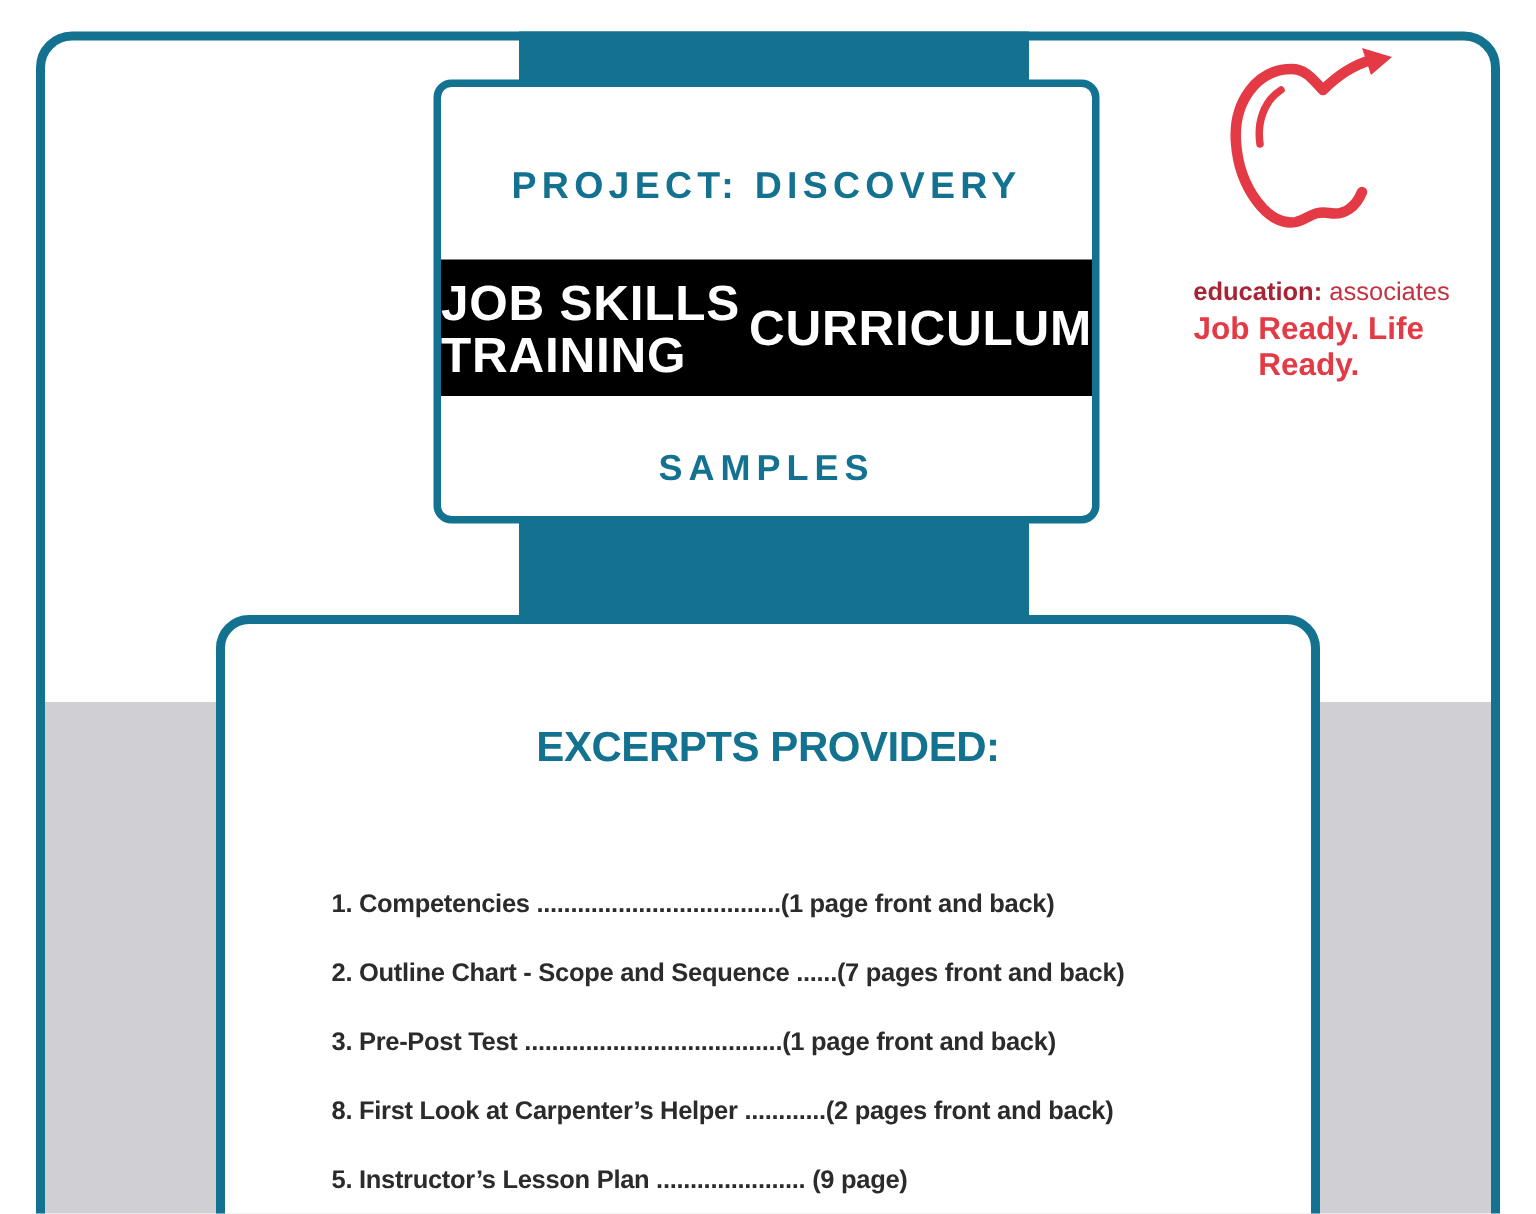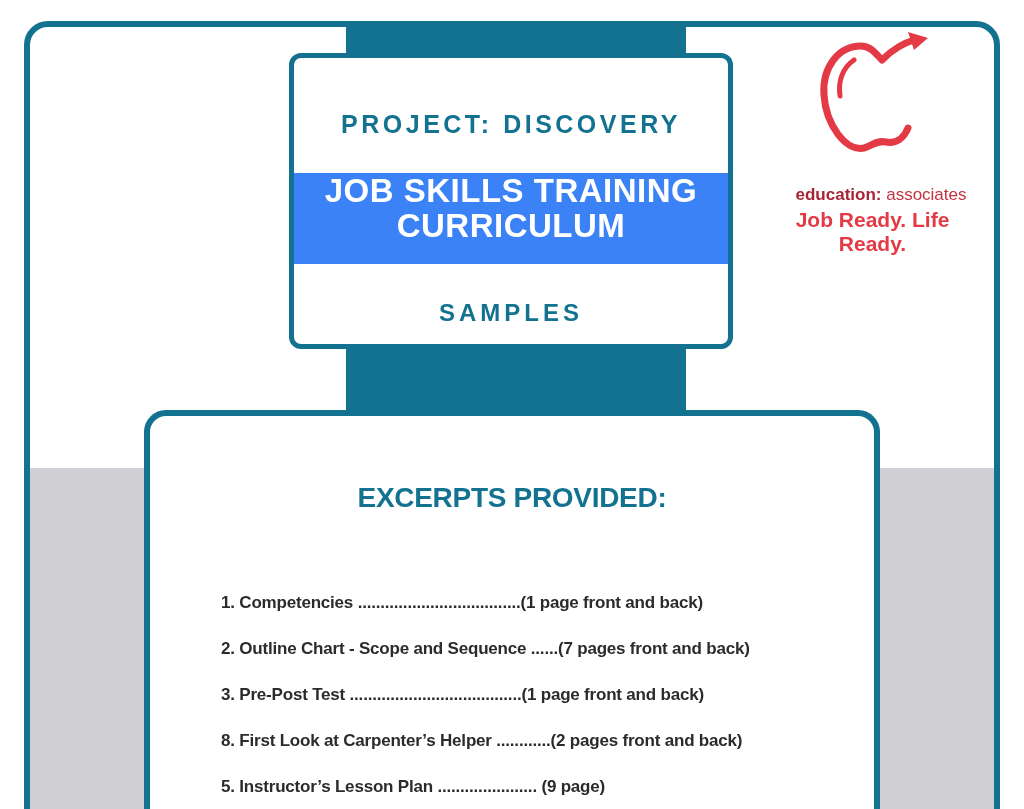--- a/index.html
+++ b/index.html
@@ -28,22 +28,22 @@
     position:absolute; left:289px; top:53px; width:434px; height:286px;
     border:5px solid #13728f; border-radius:12px; background:#fff;
     overflow:hidden;
   }
   .title-top {
     height:98px; display:flex; align-items:center; justify-content:center;
     color:#13728f; font-weight:bold; font-size:25px; letter-spacing:3.5px;
     padding-top:17px;
   }
   .title-band {
-    height:91px; background:#3b82f6; color:#fff; display:flex; flex-direction:column;
-    align-items:center; justify-content:flex-start; font-weight:bold; font-size:33px;
+    height:91px; background:#000000; color:#fff; display:flex; flex-direction:row;
+    align-items:center; justify-content:space-between; font-weight:bold; font-size:33px;
     line-height:35px; letter-spacing:0.5px;
   }
   .title-bottom {
     height:97px; display:flex; align-items:center; justify-content:center;
     color:#13728f; font-weight:bold; font-size:24px; letter-spacing:4px;
   }
   .logo {
     position:absolute; left:745px; top:30px; width:240px; height:210px;margin-left:16px;
   }
   .logo svg { position:absolute; left:55px; top:0; }

